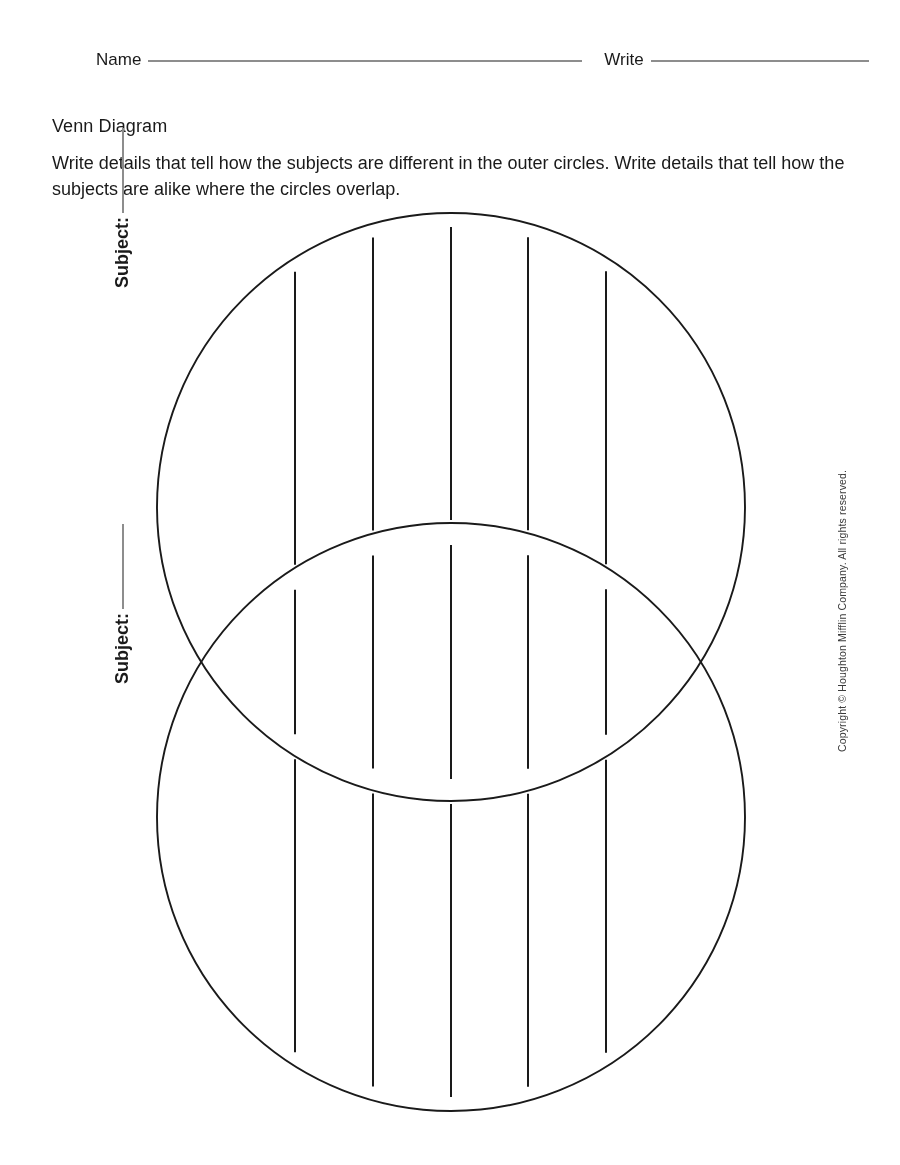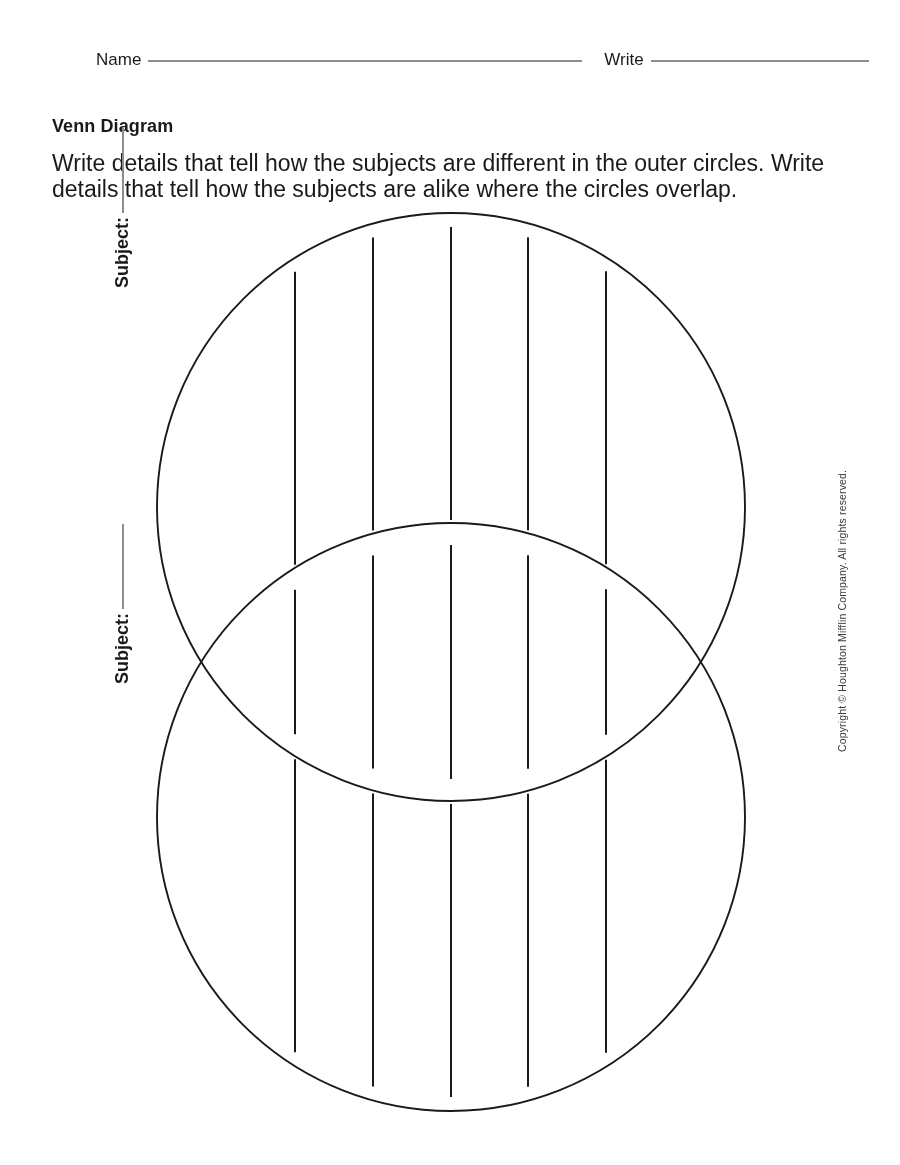--- a/index.html
+++ b/index.html
@@ -41,29 +41,29 @@
   .name-rule { width: 434px; }
   .date-spacer { width: 22px; }
   .date-rule { width: 218px; }
 
   
   .sheet-title {
     position: absolute;
     left: 52px;
     top: 116px;
     font-size: 18px;
-    font-weight: bold;
+    font-weight: normal;
     letter-spacing: .1px;
   }
   .instructions {
     position: absolute;
     left: 52px;
     top: 150px;
     width: 800px;
-    font-size: 23px;
+    font-size: 18px;
     line-height: 26px;
   }
 
   
   .subject-block {
     position: absolute;
     left: 0;
     width: 160px;
   }
   .subject-inner {

